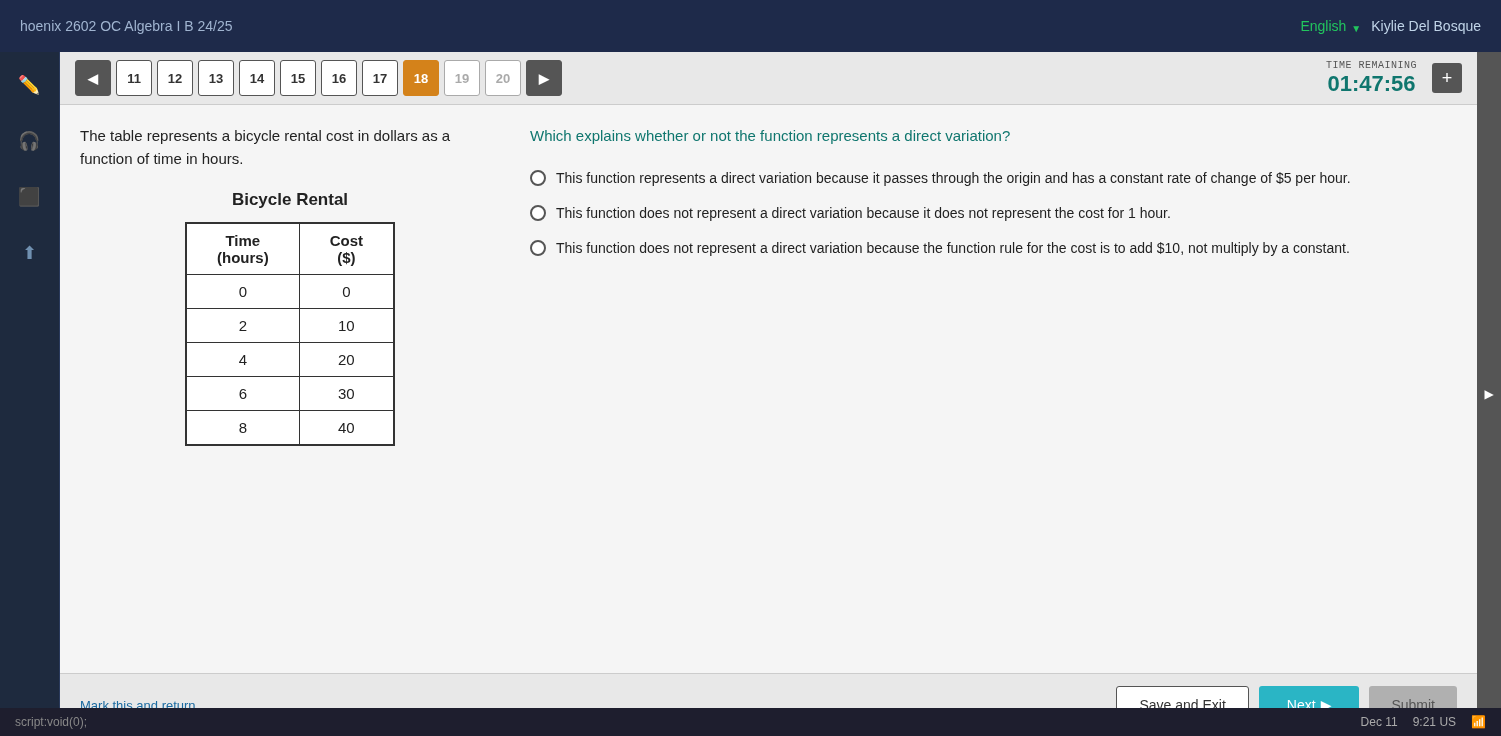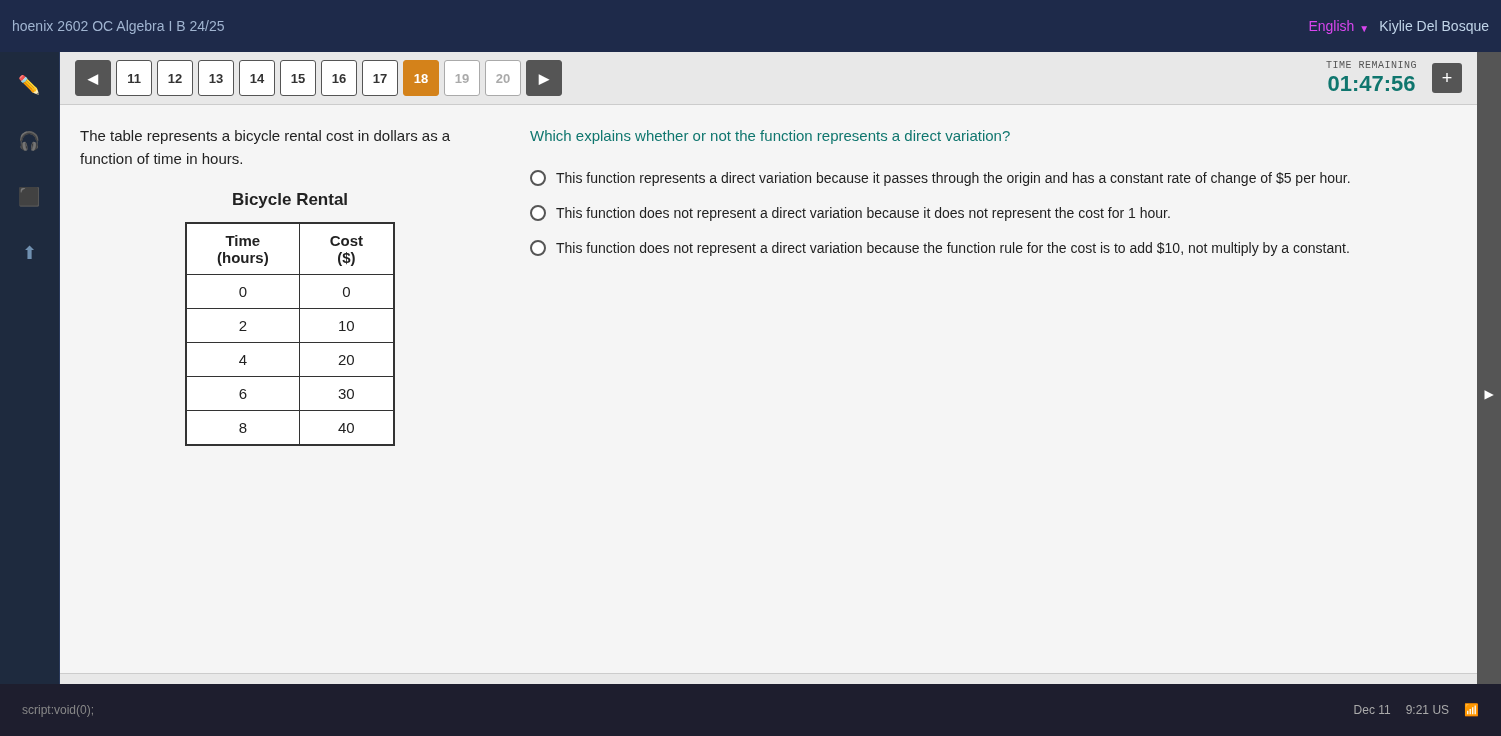--- a/index.html
+++ b/index.html
@@ -13,41 +13,41 @@
     }
 
     
     .top-bar {
       width: 100%;
       height: 52px;
       background: #1e2a4a;
       display: flex;
       align-items: center;
       justify-content: space-between;
-      padding: 0 12px;
+      padding: 0 20px;
       position: relative;
       z-index: 10;
     }
     .top-bar-left {
       color: #a0b4d0;
       font-size: 14px;
     }
     .top-bar-right {
       display: flex;
       align-items: center;
       gap: 10px;
       color: #c0d4e8;
       font-size: 14px;
     }
     .language-select {
       display: flex;
       align-items: flex-end;
       gap: 5px;
       cursor: pointer;
-      color: #d946ef;
+      color: #22c55e;
     }
     .chevron-down {
       font-size: 10px;
     }
 
     
     .main-area {
       display: flex;
       width: 100%;
       height: calc(736px - 52px);
@@ -291,26 +291,26 @@
       font-size: 14px;
       cursor: pointer;
       border-radius: 3px;
     }
 
     
     .taskbar {
       position: fixed;
       bottom: 0;
       width: 100%;
-      height: 52px;
+      height: 28px;
       background: #1e1e2e;
       display: flex;
       align-items: center;
       justify-content: space-between;
-      padding: 0 22px;
+      padding: 0 15px;
       color: #888;
       font-size: 12px;
       z-index: 100;
     }
     .taskbar-right {
       display: flex;
       align-items: center;
       gap: 15px;
       color: #aaa;
     }

